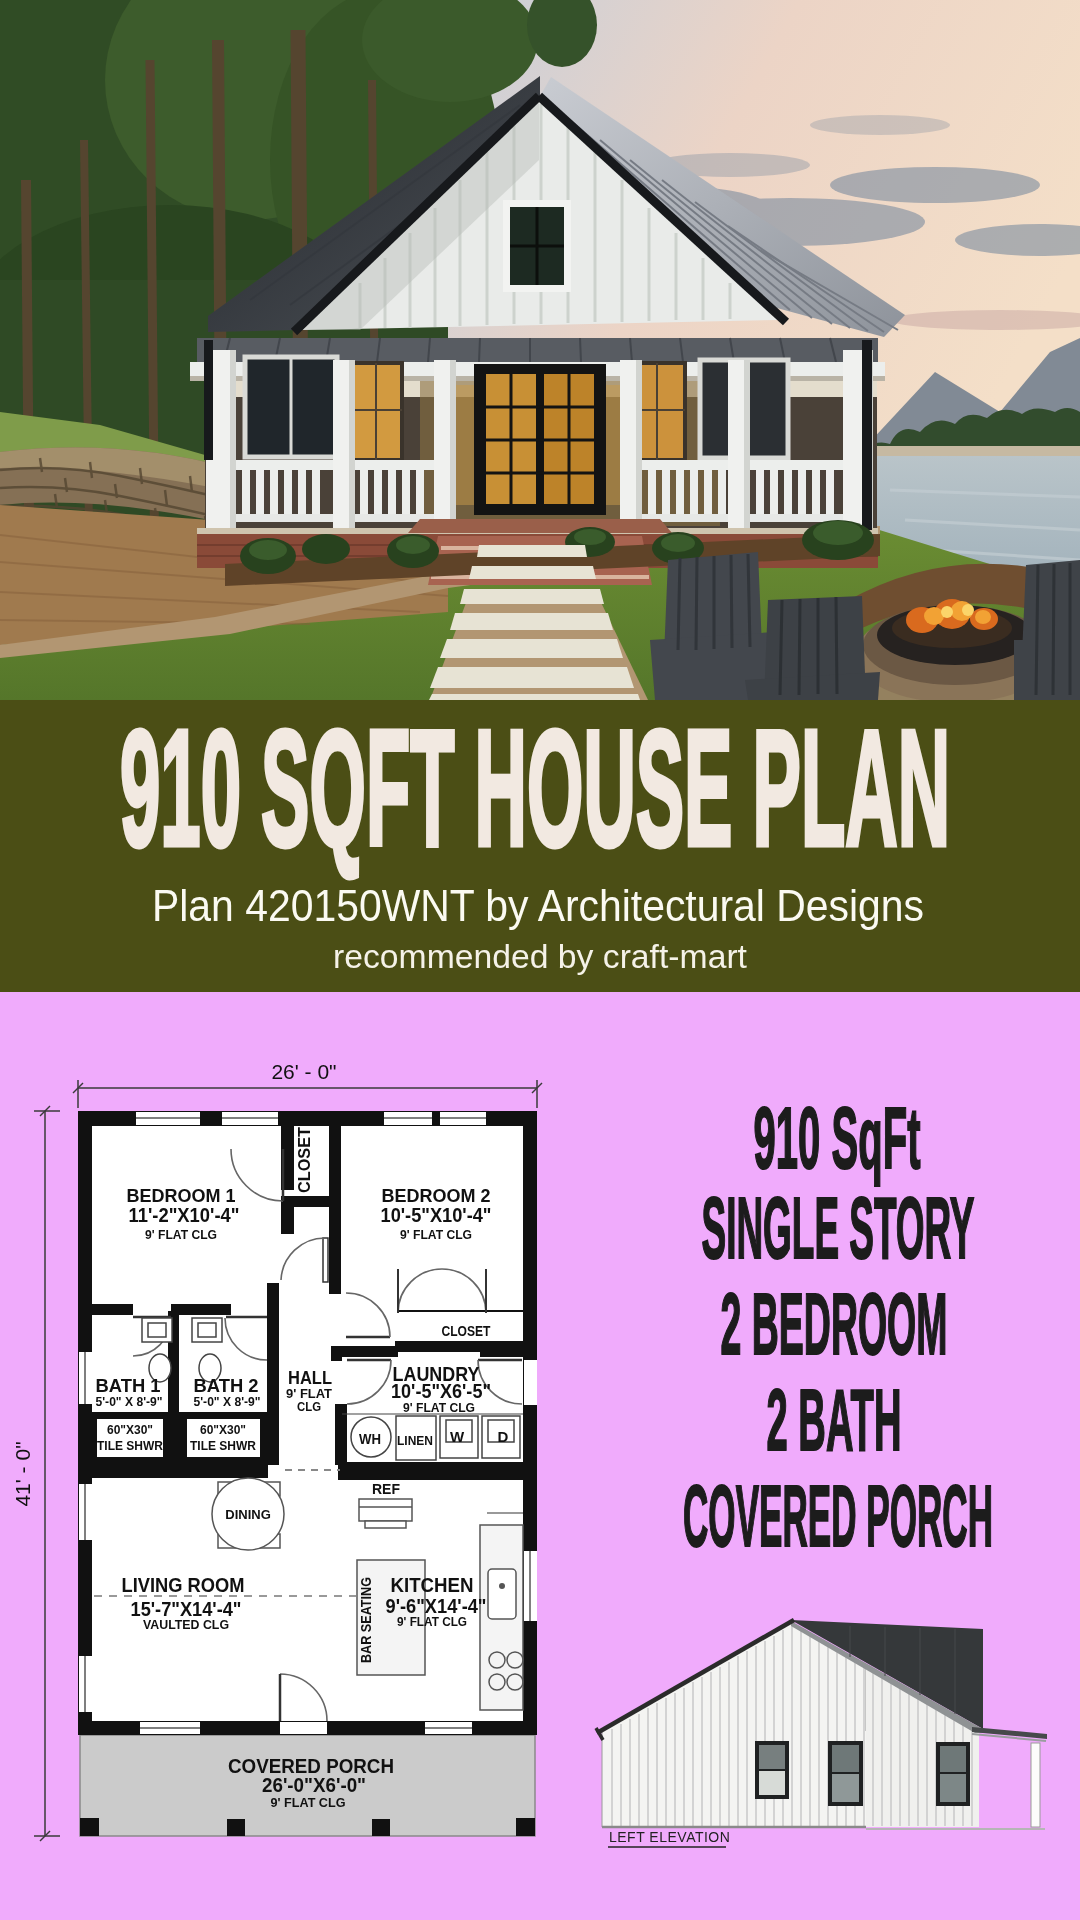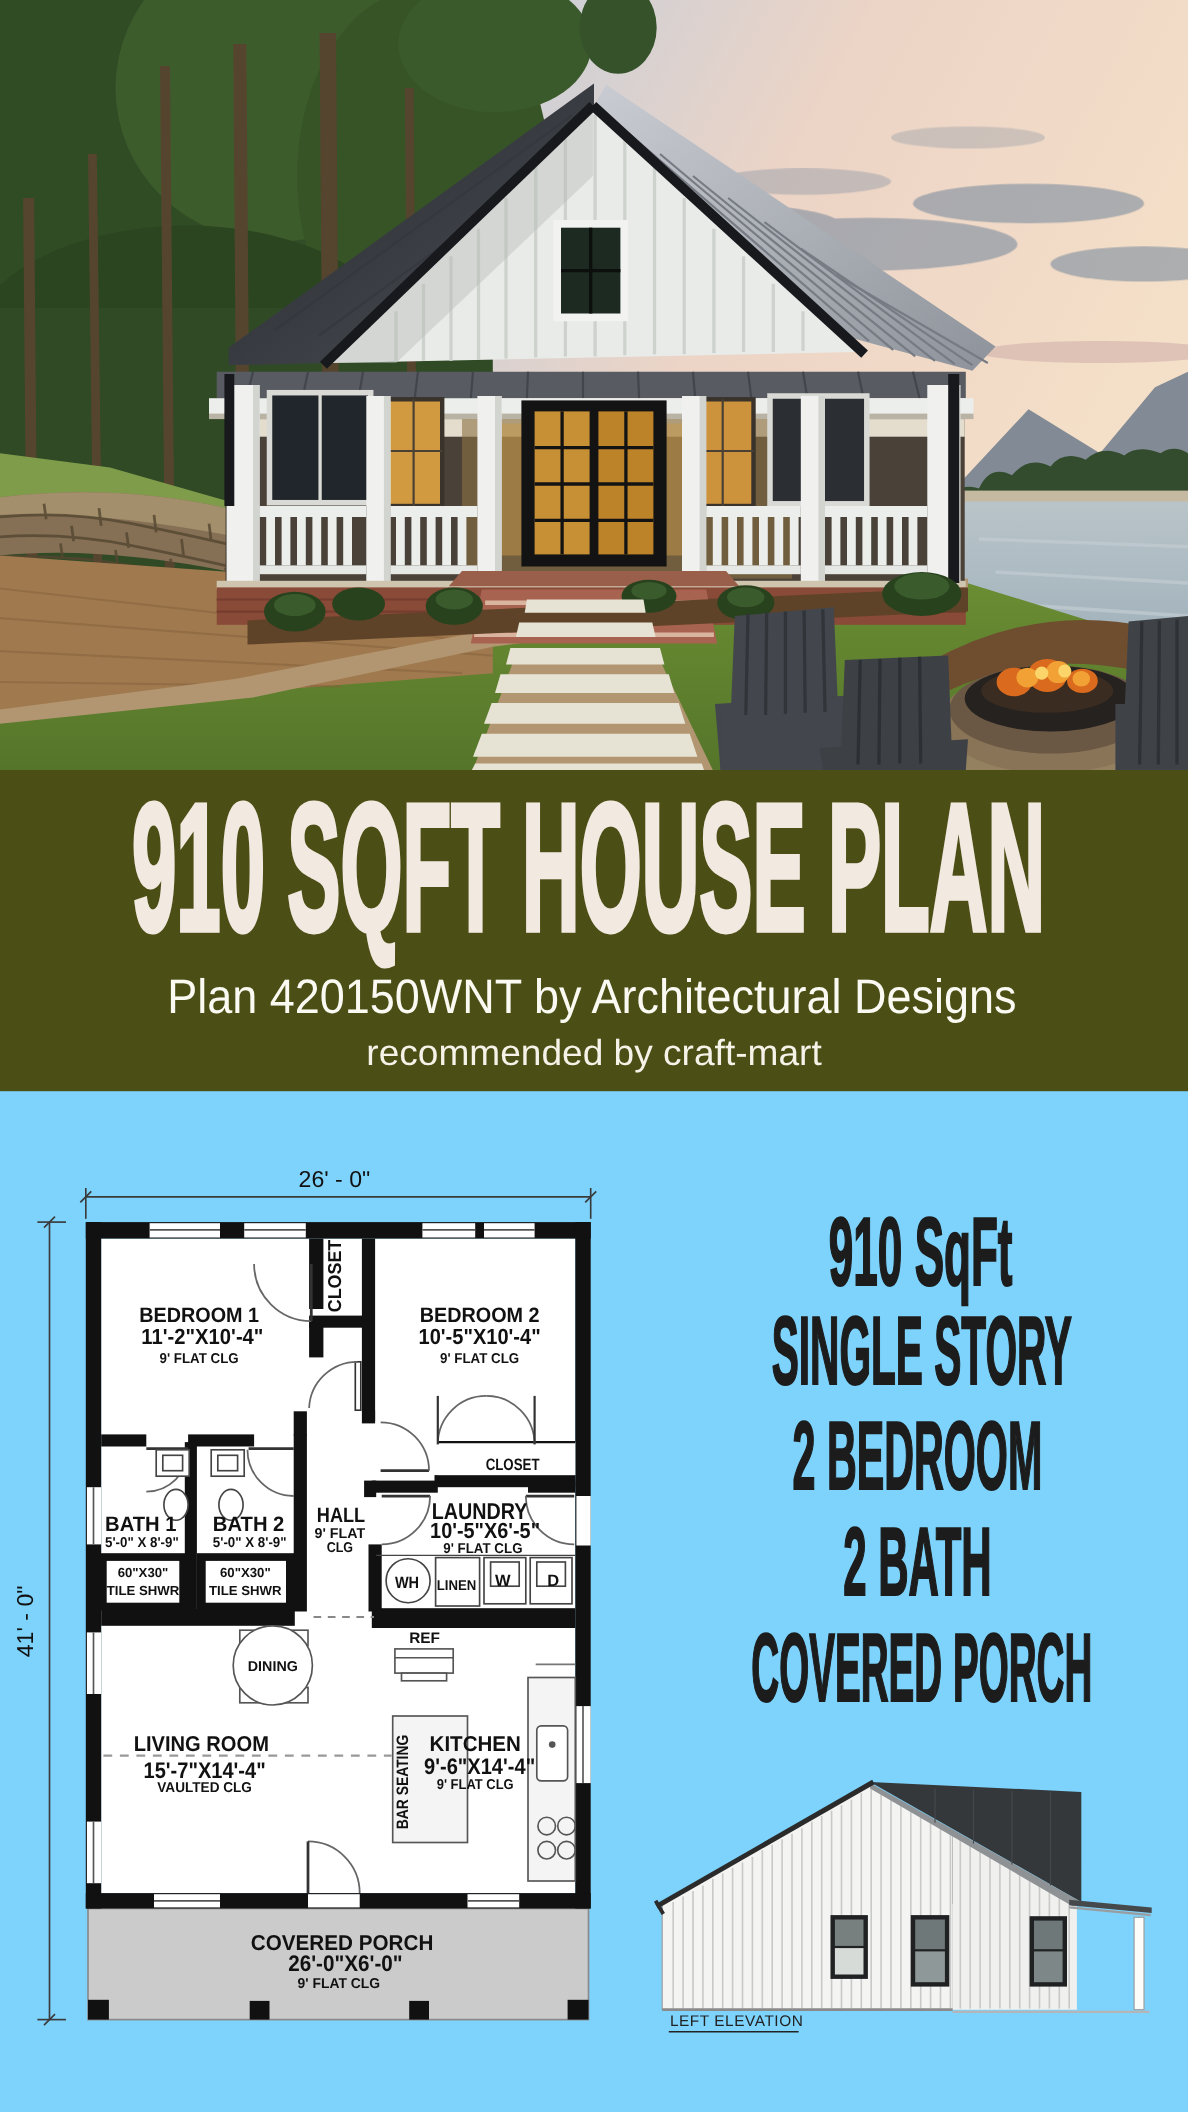--- a/index.html
+++ b/index.html
@@ -1,16 +1,16 @@
 <!DOCTYPE html>
 <html><head>
 <meta charset="utf-8">
 <style>
   html,body{margin:0;padding:0;background:#ffffff;}
-  #page{position:relative;width:1080px;height:1920px;overflow:hidden;background:#7dd3fc;
+  #page{position:relative;width:1080px;height:1920px;overflow:hidden;background:#f0abfc;
         font-family:"Liberation Sans", sans-serif;}
   svg text{font-family:"Liberation Sans", sans-serif;}
 </style>
 </head>
 <body>
 <div id="page">
 <svg width="1080" height="1920" viewBox="0 0 1080 1920">
 <defs>
   <linearGradient id="sky" x1="0" y1="0" x2="1" y2="0.35">
     <stop offset="0" stop-color="#8da1b4"></stop>

